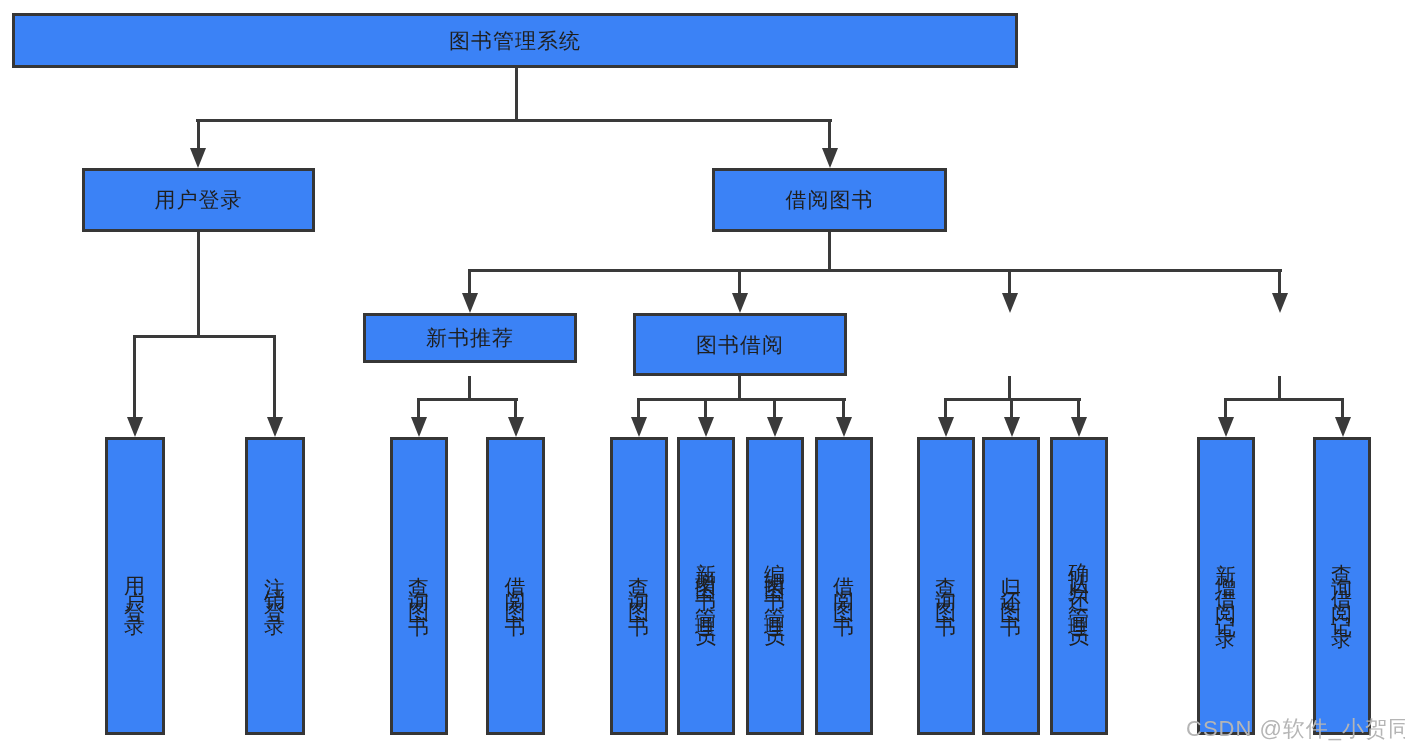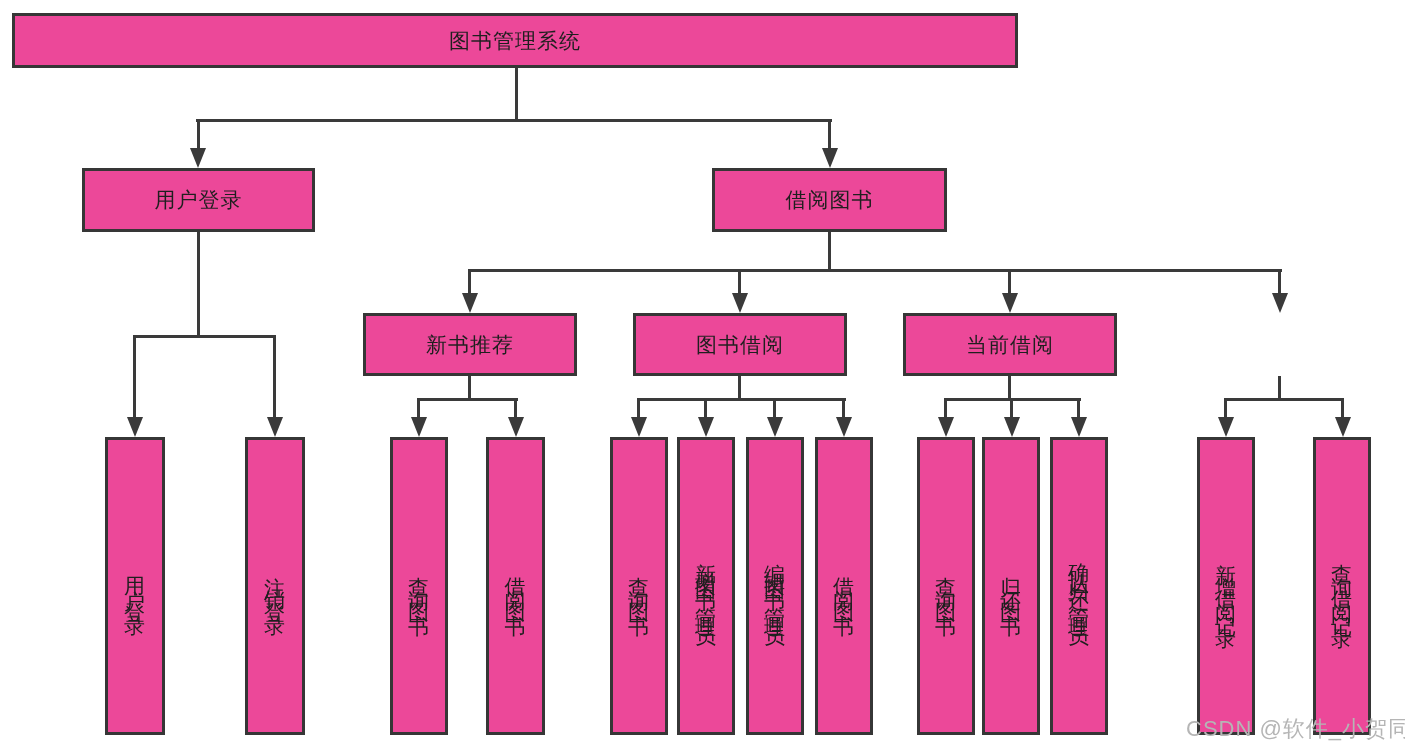--- a/index.html
+++ b/index.html
@@ -5,21 +5,21 @@
   html,body{margin:0;padding:0;background:#ffffff;}
   #stage{
     position:relative;
     width:1405px;height:747px;
     background:#ffffff;
     font-family:"Liberation Sans", sans-serif;
     overflow:hidden;
   }
   .box{
     position:absolute;
-    background:#ec4899;
+    background:#3b82f6;
     border:3px solid #363636;
     box-sizing:border-box;
     display:flex;
     align-items:center;
     justify-content:center;
     color:#1f1f1f;
     font-size:21px;
     letter-spacing:1px;
     white-space:nowrap;
   }
@@ -85,28 +85,25 @@
   <div class="hline" style="left:468px;top:269px;width:814px;height:3px;"></div>
   <div class="vline" style="left:468px;top:269px;width:3px;height:24px;"></div>
   <div class="arrow" style="left:462px;top:293px;"></div>
   <div class="vline" style="left:738px;top:269px;width:3px;height:24px;"></div>
   <div class="arrow" style="left:732px;top:293px;"></div>
   <div class="vline" style="left:1008px;top:269px;width:3px;height:24px;"></div>
   <div class="arrow" style="left:1002px;top:293px;"></div>
   <div class="vline" style="left:1278px;top:269px;width:3px;height:24px;"></div>
   <div class="arrow" style="left:1272px;top:293px;"></div>
 
-  <div class="box" style="left:363px;top:313px;width:214px;height:63px;">
+  <div class="box" style="left:363px;top:313px;width:214px;height:50px;">
     <span>新书推荐</span>
   </div>
   <div class="box" style="left:633px;top:313px;width:214px;height:63px;text-align:right;">
     <span>图书借阅</span>
-  </div>
-  <div class="box" style="left:903px;top:313px;width:214px;height:63px;">
-    <span>当前借阅</span>
   </div>
 
   <div class="vline" style="left:468px;top:376px;width:3px;height:23px;"></div>
   <div class="hline" style="left:417px;top:398px;width:101px;height:3px;"></div>
   <div class="vline" style="left:417px;top:398px;width:3px;height:19px;"></div>
   <div class="arrow" style="left:411px;top:417px;"></div>
   <div class="vline" style="left:514px;top:398px;width:3px;height:19px;"></div>
   <div class="arrow" style="left:508px;top:417px;"></div>
 
   <div class="vline" style="left:738px;top:376px;width:3px;height:23px;"></div>

